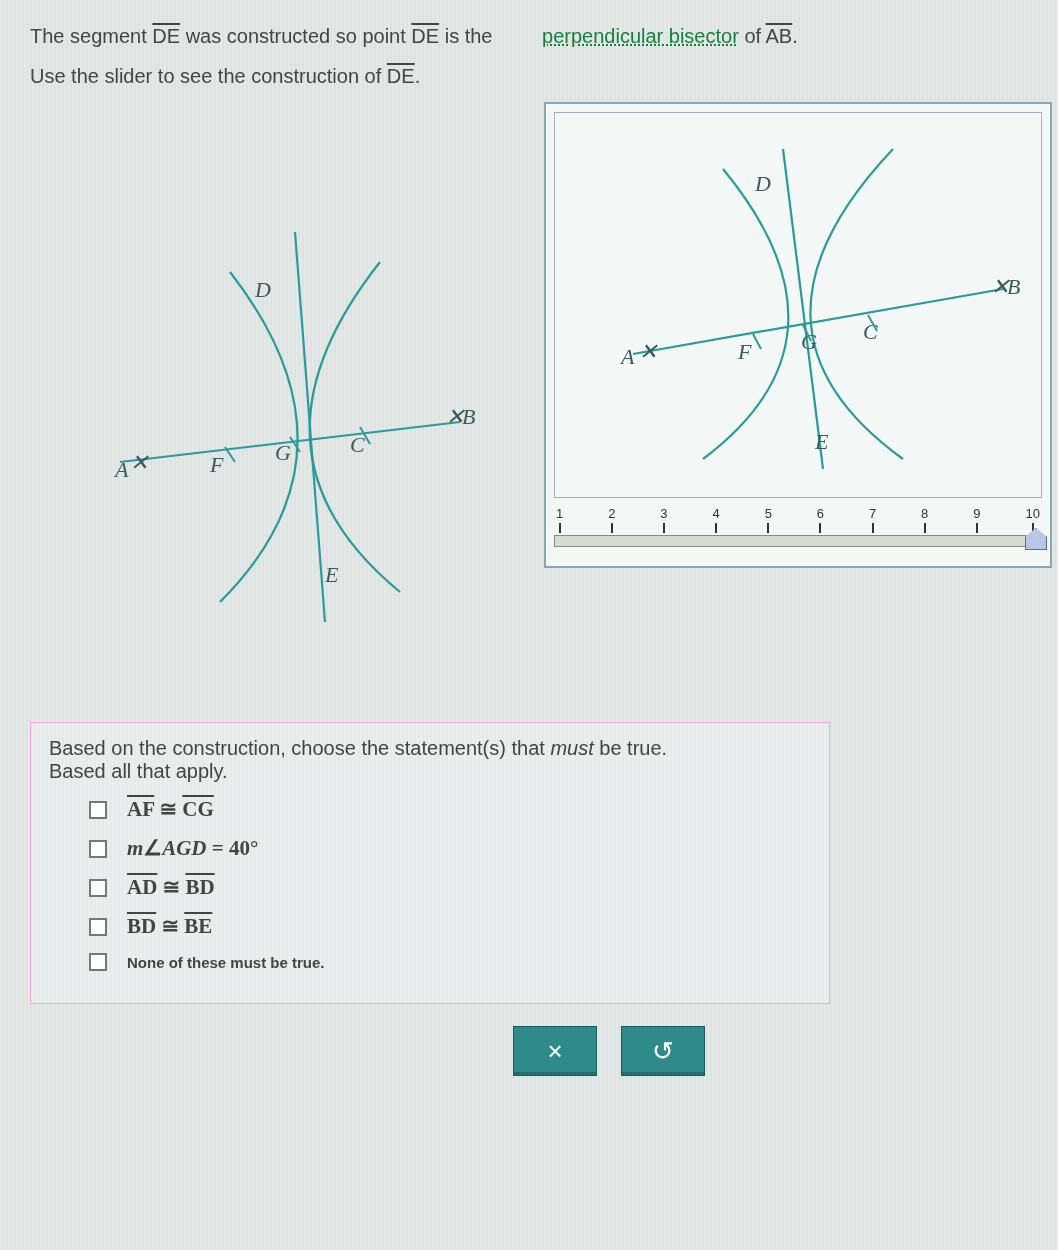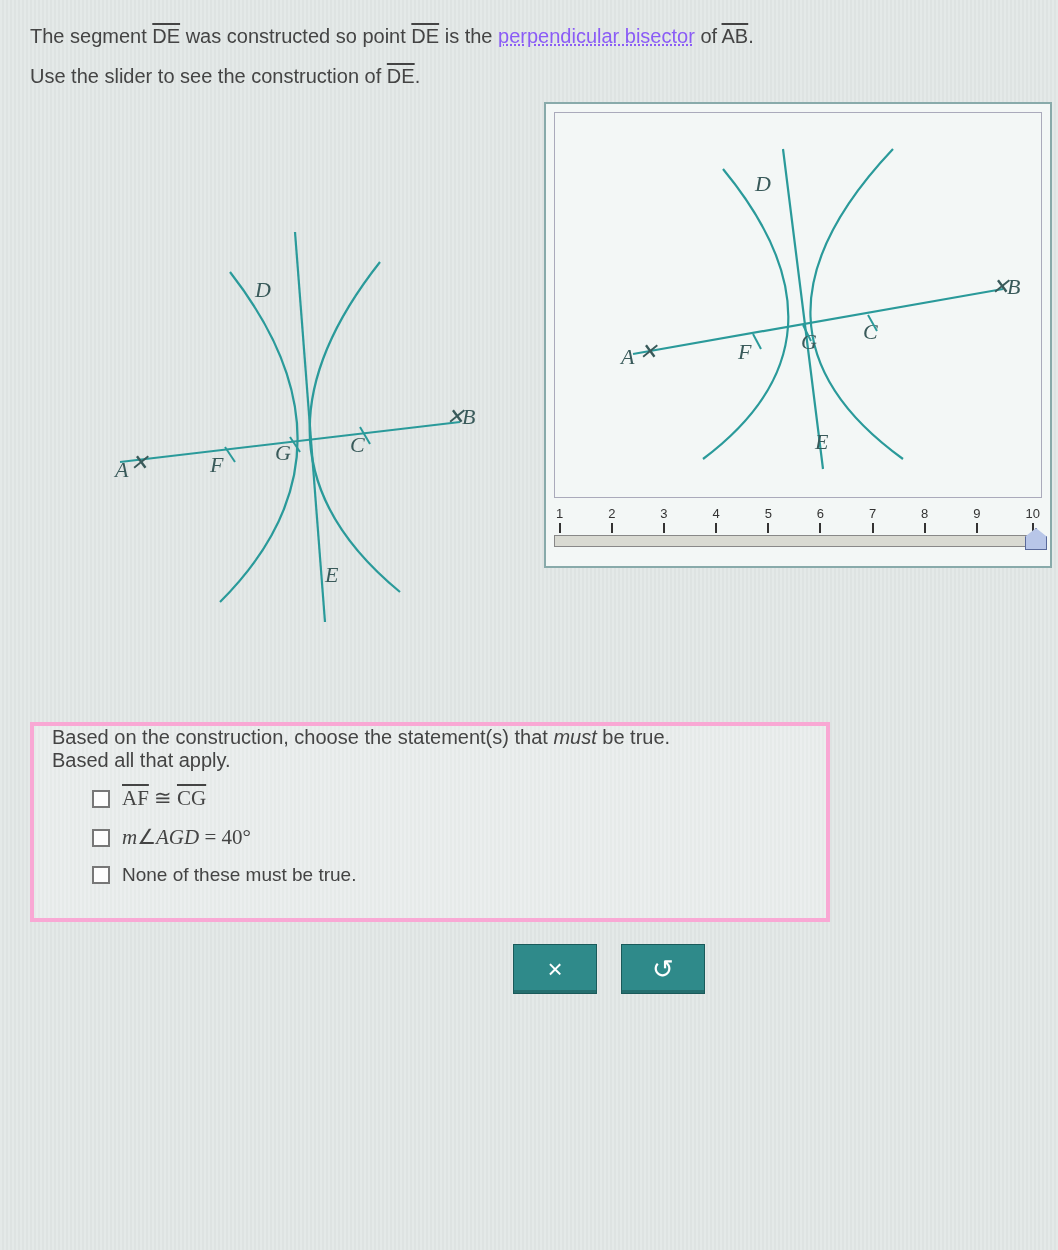--- a/index.html
+++ b/index.html
@@ -7,46 +7,46 @@
       font-family: Arial, Helvetica, sans-serif;
       background: repeating-linear-gradient(90deg, #e4e9e8 0, #e4e9e8 2px, #dee3e2 2px, #dee3e2 4px);
       width: 1058px;
       height: 1250px;
       padding: 20px 30px;
       color: #444;
       font-size: 20px;
       position: relative;
     }
     .over { text-decoration: overline; text-align: right; }
-    .link { color: #8b5cf6; text-decoration: underline dotted; }
+    .link { color: #15803d; text-decoration: underline dotted; margin-left: 44px; }
     .intro p { line-height: 1.6; margin-bottom: 8px; }
     .figures { display: flex; gap: 24px; margin-top: 10px; align-items: flex-start; }
     .fig-left { flex: 0 0 490px; height: 580px; position: relative; }
     .fig-right {
       flex: 0 0 500px;
       border: 2px solid #8aa; background: #f3f7f6;
       padding: 0; position: relative;
     }
     .fig-right-inner { border: 1px solid #aab; margin: 8px; padding: 6px 8px 8px; }
     .fig-caption { font-size: 19px; line-height: 1.5; margin-top: 4px; padding: 0 4px; }
     svg { display: block; }
     .pt-label { font-family: 'Times New Roman', serif; font-style: italic; font-size: 22px; fill: #395a5a; }
     .arc { stroke: #2a9a9a; stroke-width: 2.2; fill: none; }
     .seg { stroke: #2a9a9a; stroke-width: 2.2; fill: none; }
     .tick { stroke: #2a9a9a; stroke-width: 2; }
     .question-box {
       margin-top: 40px;
-      border: 4px solid #f9a8d4;
+      border: 1px solid #f9a8d4;
       background: rgba(255,255,255,0.25);
       width: 800px;
-      padding: 0 18px 18px;
+      padding: 14px 18px 18px;
     }
     .options { margin-top: 10px; padding-left: 40px; }
-    .option { display: flex; align-items: center; gap: 12px; margin: 14px 0; font-family: 'Times New Roman', serif; font-size: 21px; }
-    .option .plain { font-family: Arial, sans-serif; font-size: 19px; }
+    .option { display: flex; align-items: center; gap: 20px; margin: 14px 0; font-family: 'Times New Roman', serif; font-size: 21px; font-weight: bold; }
+    .option .plain { font-family: Arial, sans-serif; font-size: 15px; }
     .chk {
       width: 18px; height: 18px; border: 2px solid #777; background: #fdfdfd;
       flex: 0 0 18px;
     }
     .slider-row {
       margin: 8px 6px 10px;
       position: relative;
       height: 50px;
     }
     .slider-ticks { display: flex; justify-content: space-between; font-size: 13px; color: #333; padding: 0 4px; }
@@ -190,20 +190,28 @@
     <div class="option">
       <div class="chk"></div>
       <span><span class="over">AF</span> ≅ <span class="over">CG</span></span>
     </div>
     <div class="option">
       <div class="chk"></div>
       <span><i>m</i><span>∠</span><i>AGD</i><span> = 40°</span></span>
     </div>
     <div class="option">
       <div class="chk"></div>
+      <span><span class="over">AD</span> ≅ <span class="over">BD</span></span>
+    </div>
+    <div class="option">
+      <div class="chk"></div>
+      <span><span class="over">BD</span> ≅ <span class="over">BE</span></span>
+    </div>
+    <div class="option">
+      <div class="chk"></div>
       <span class="plain">None of these must be true.</span>
     </div>
   </div>
 </div>
 
 <div class="bottom-buttons">
   <div class="btn">
     <span>×</span>
   </div>
   <div class="btn">

